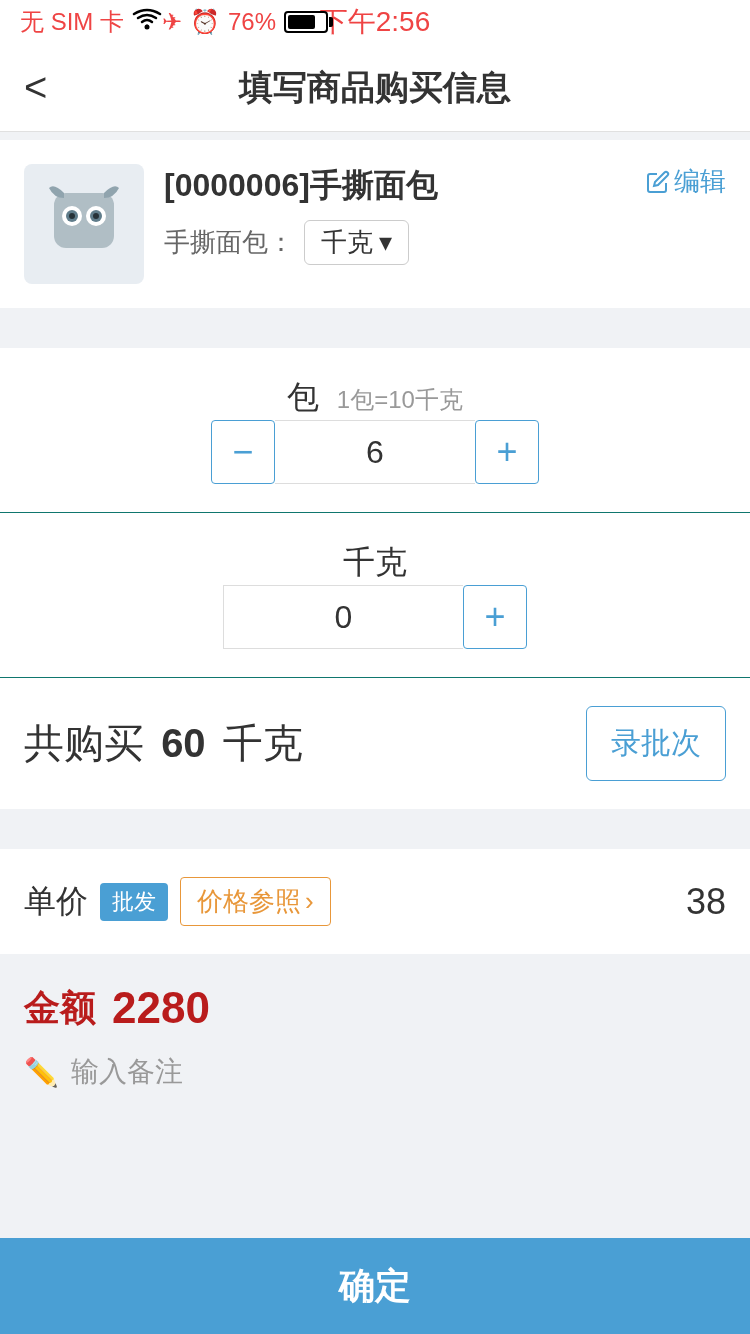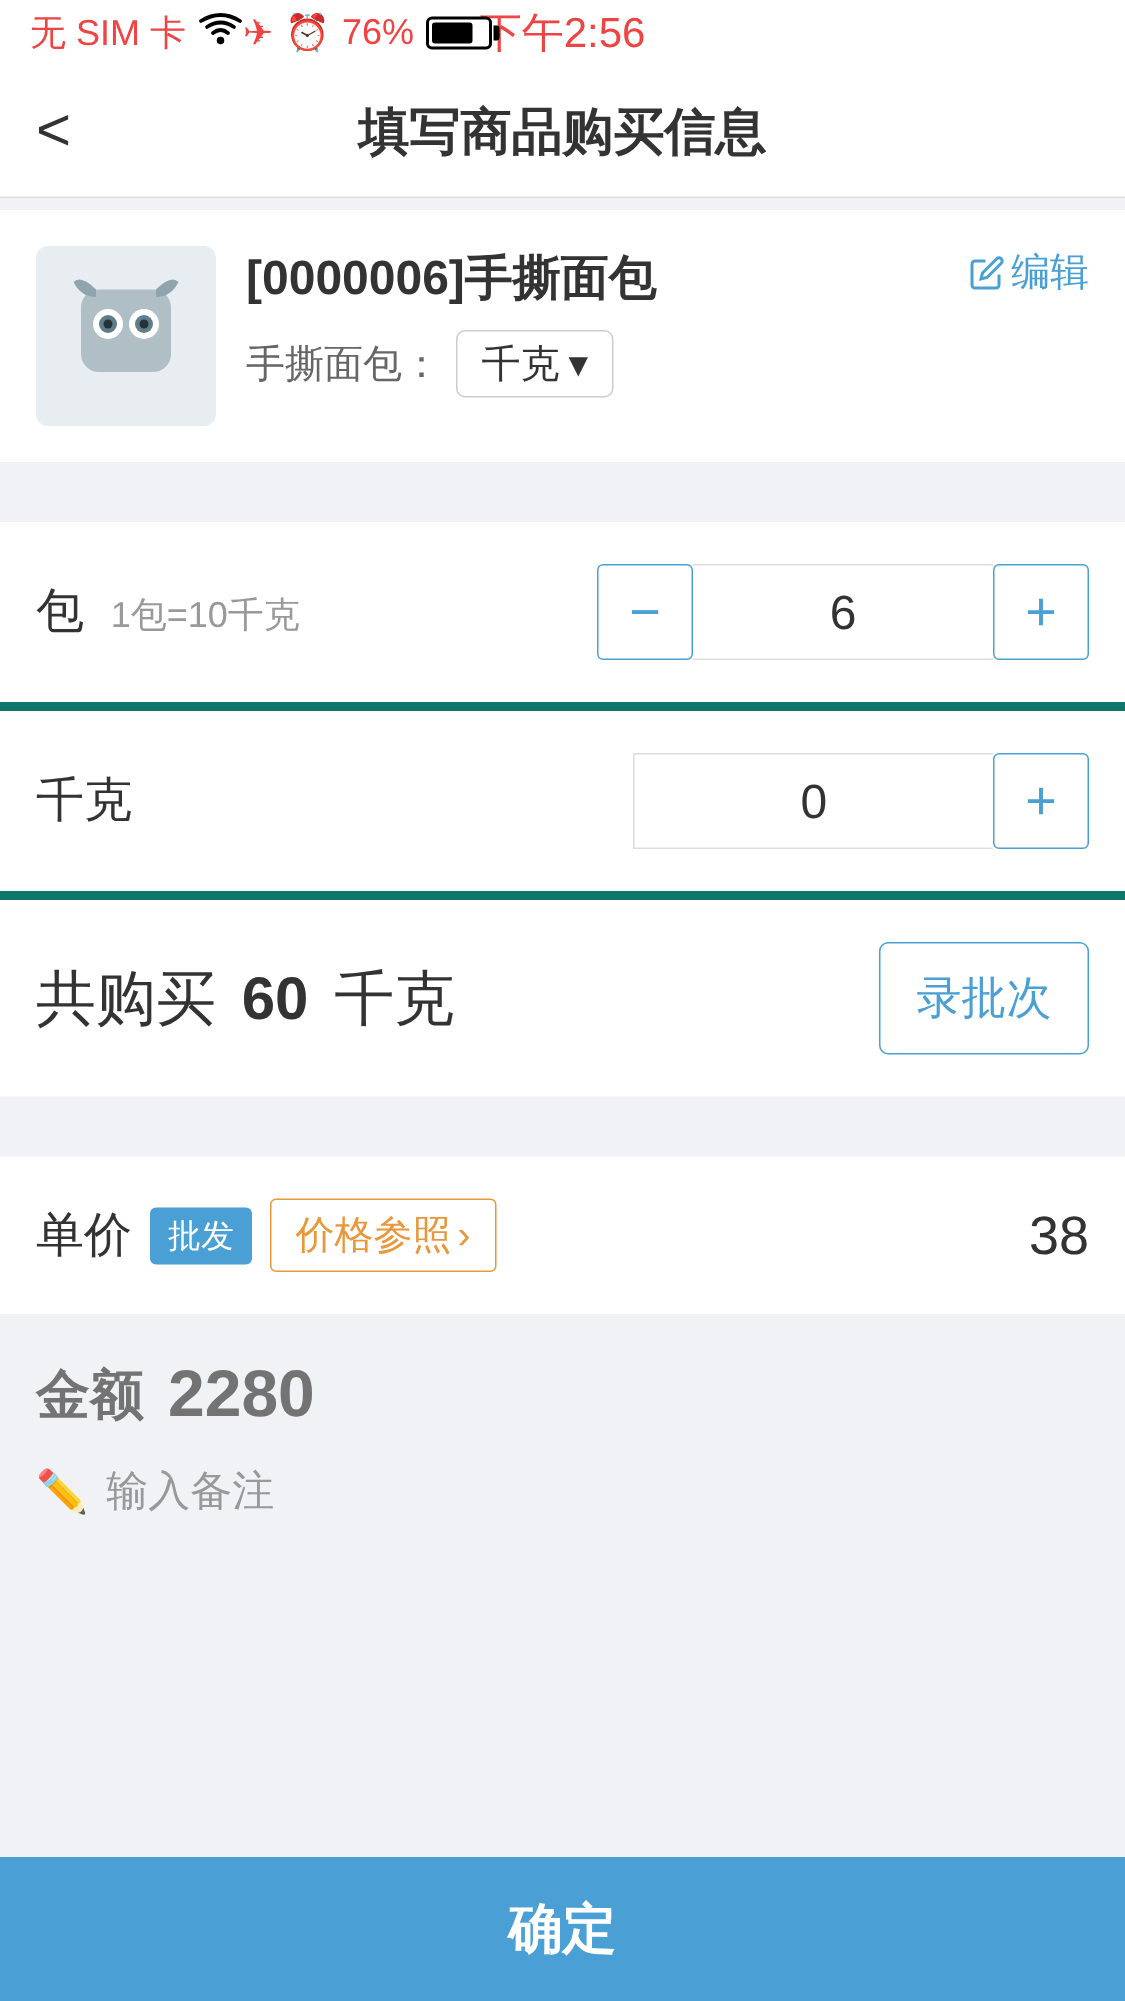--- a/index.html
+++ b/index.html
@@ -163,21 +163,22 @@
 
     
     .quantity-section {
       background: #fff;
       margin-top: 20px;
     }
     .quantity-row {
       display: flex;
       align-items: center;
       padding: 28px 24px;
-      border-bottom: 6px solid #0f766e;
+      border-bottom: 1px solid #0f766e;
+      flex-direction: column;
     }
     .quantity-label {
       flex: 1;
     }
     .quantity-label-main {
       font-size: 32px;
       color: #333;
       font-weight: 500;
     }
     .quantity-label-sub {
@@ -300,21 +301,21 @@
     
     .amount-section {
       background: #f0f2f5;
       padding: 28px 24px 20px;
     }
     .amount-row {
       display: flex;
       align-items: center;
       gap: 16px;
       font-size: 36px;
-      color: #737373;
+      color: #b91c1c;
       font-weight: 600;
       margin-bottom: 20px;
     }
     .amount-value {
       font-size: 44px;
       font-weight: 700;
     }
     .remark-row {
       display: flex;
       align-items: center;

